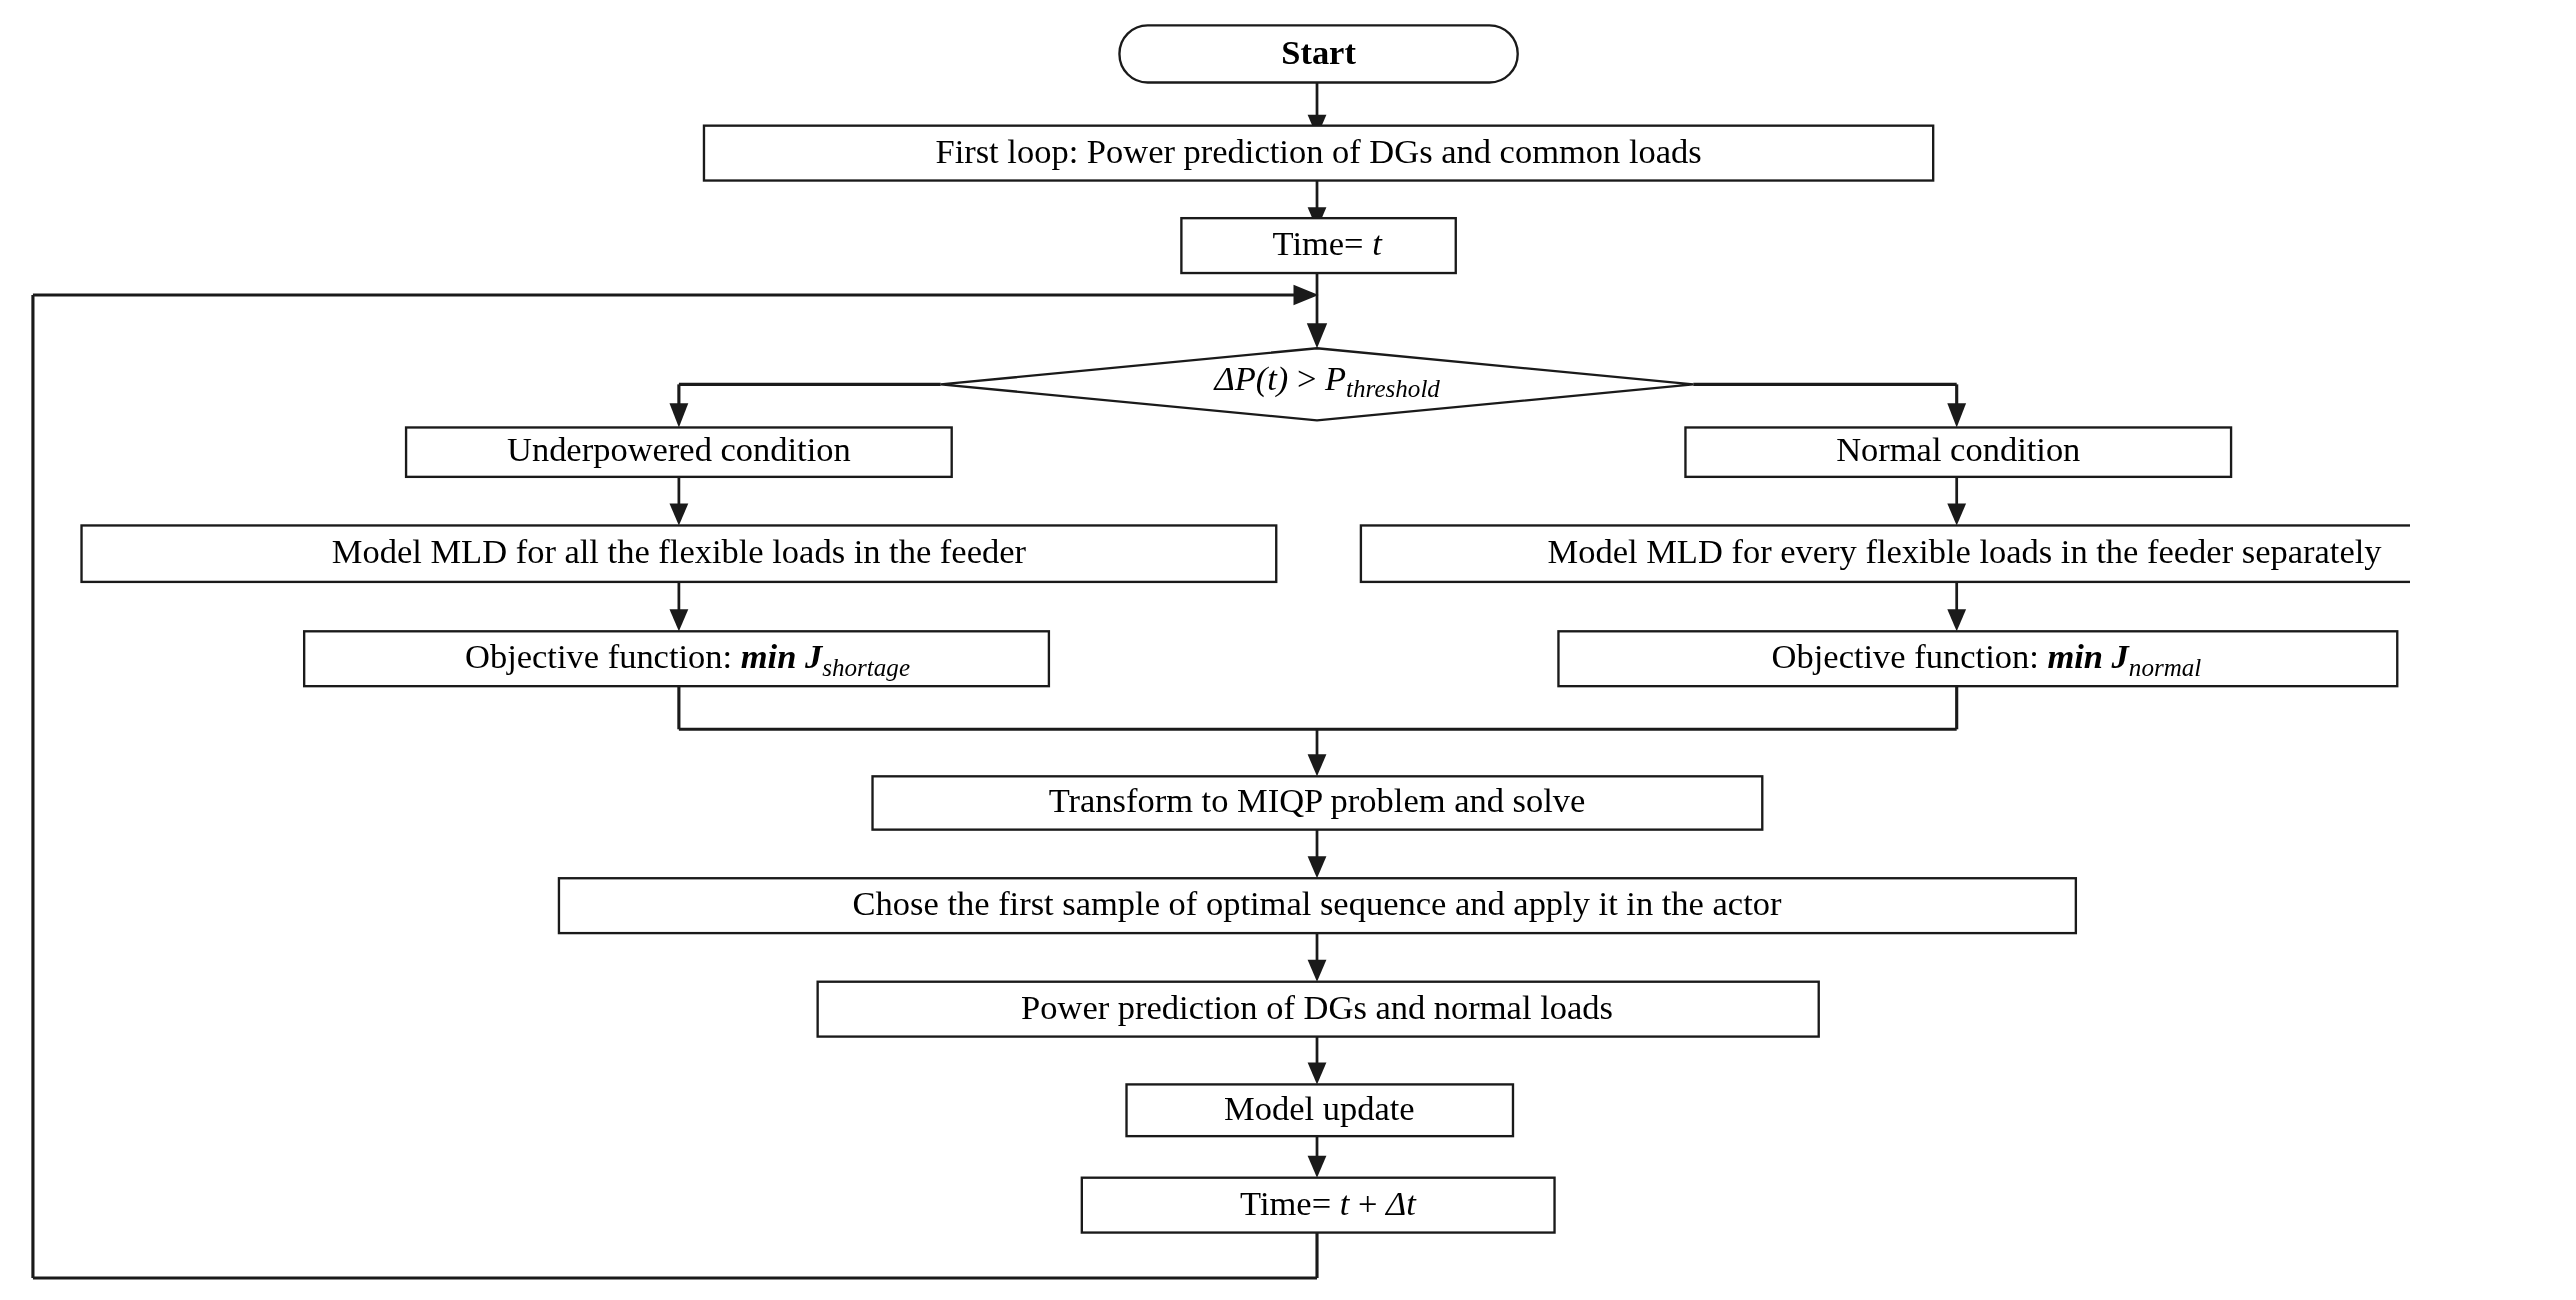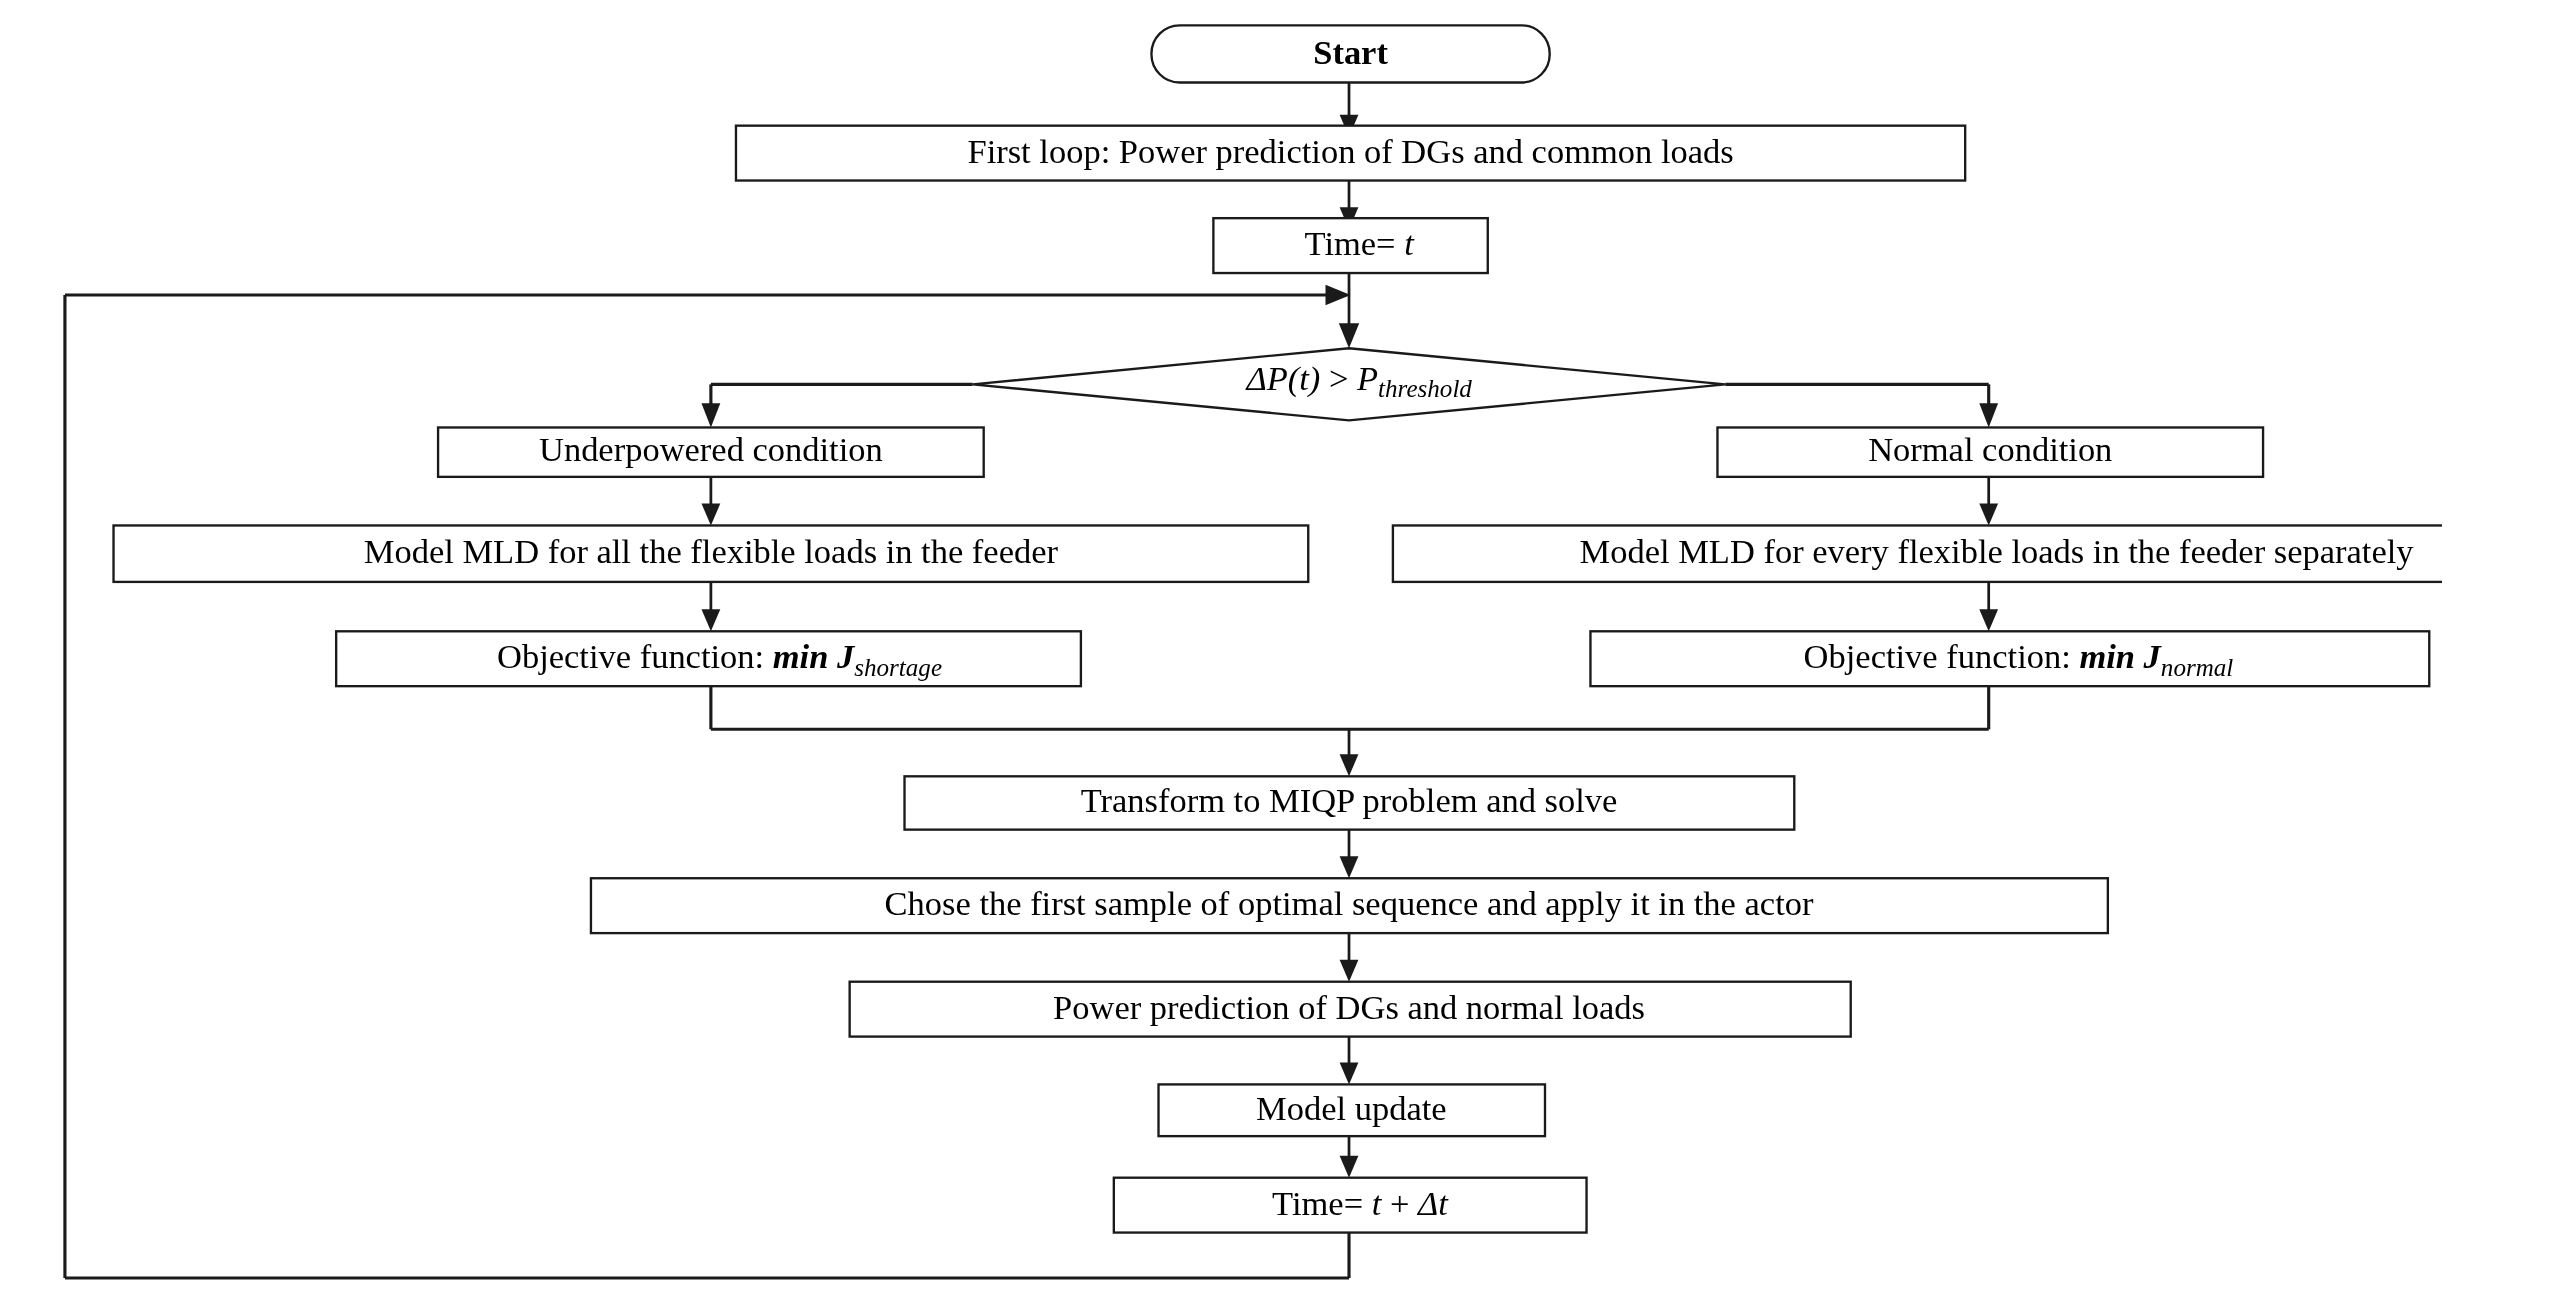--- a/index.html
+++ b/index.html
@@ -9,21 +9,20 @@
   }
   body {
     font-family: "Liberation Serif", "DejaVu Serif", serif;
   }
   #flowchart-root {
     position: relative;
     width: 2410px;
     height: 1301px;
     background: #ffffff;
     overflow: hidden;
-    margin-left: 32px;
   }
   svg#flow-svg {
     position: absolute;
     left: 0;
     top: 0;
     width: 2576px;
     height: 1301px;
   }
   .node-rect {
     fill: #ffffff;

